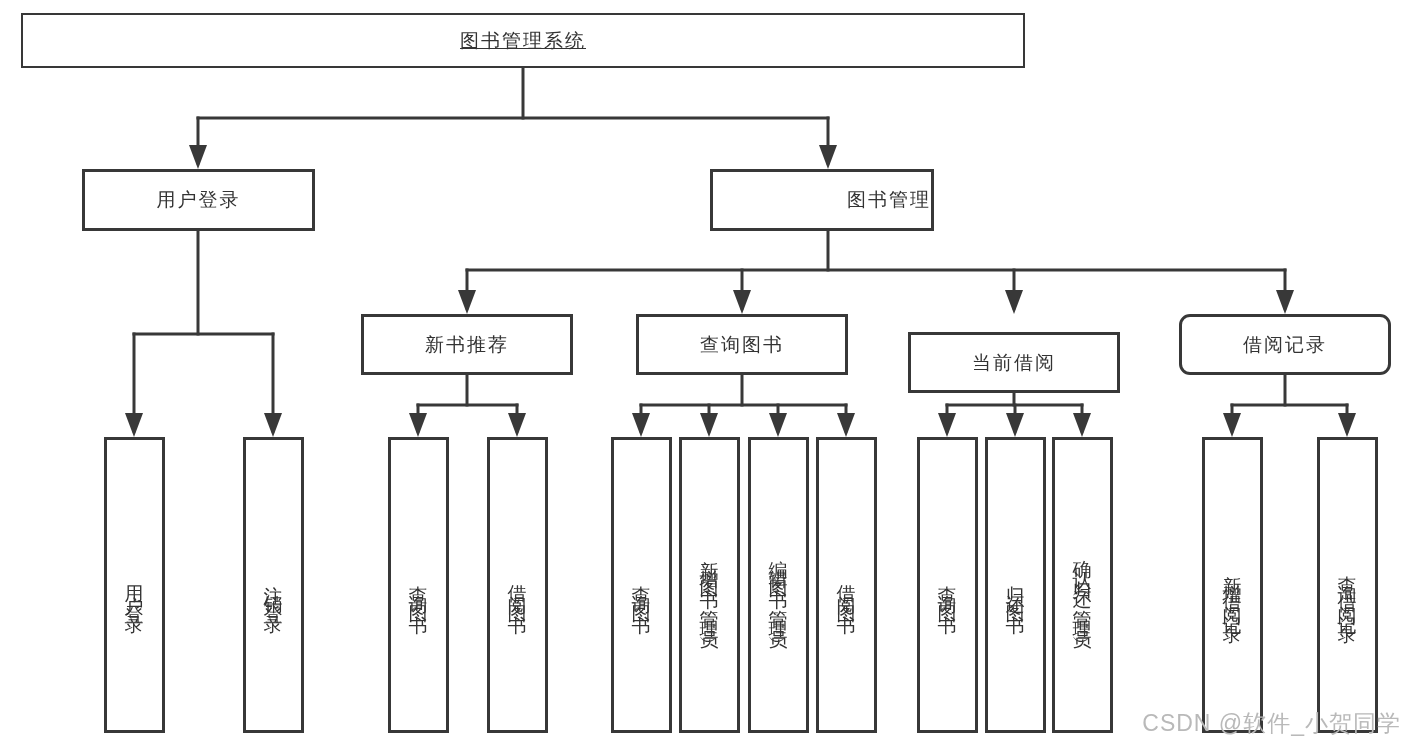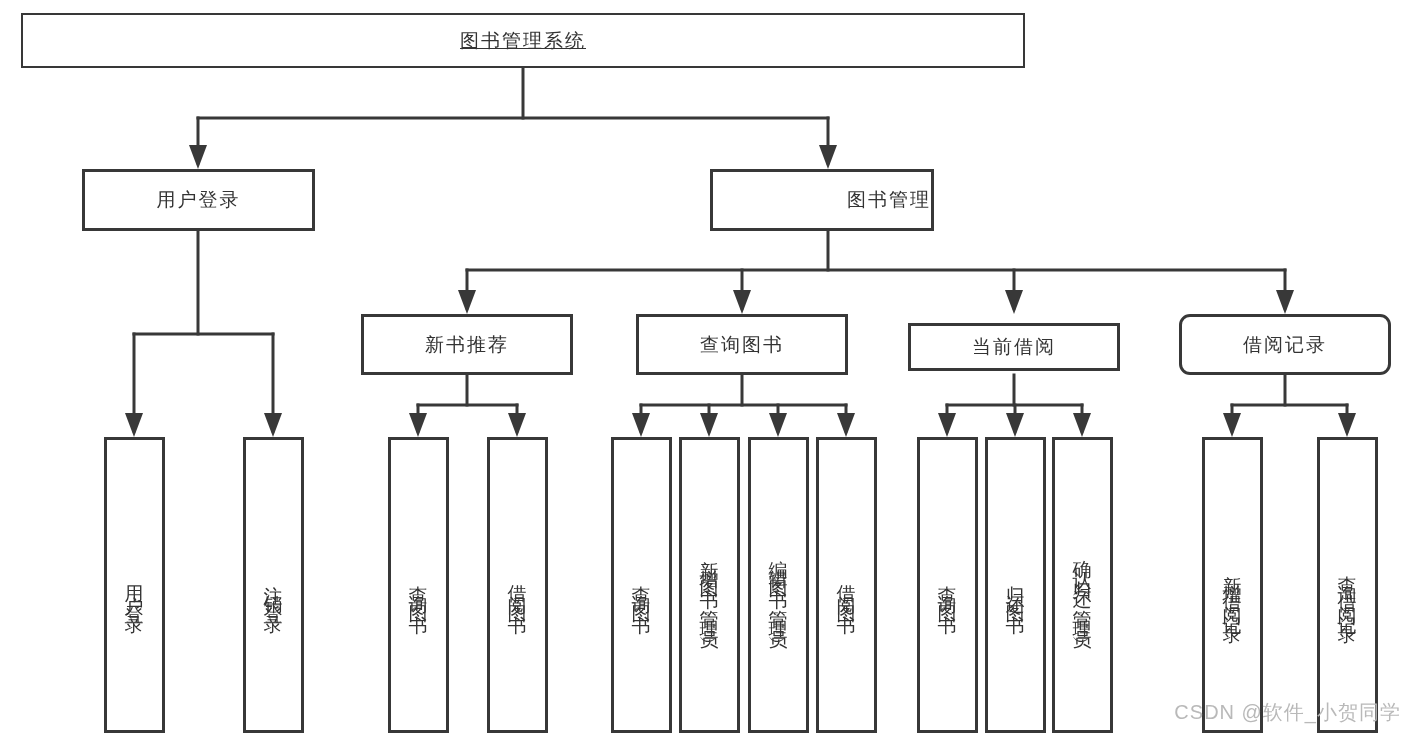--- a/index.html
+++ b/index.html
@@ -40,22 +40,22 @@
     writing-mode: vertical-rl;
     text-orientation: mixed;
     letter-spacing: 10px;
     line-height: 1;
     white-space: nowrap;
     margin-bottom: -10px;
   }
   .watermark {
     position: absolute;
     right: 4px;
-    bottom: 21px;
-    font-size: 20px;
+    bottom: 8px;
+    font-size: 23px;
     color: var(--wm, #b8b8b8);
     letter-spacing: 1px;
     z-index: 3;
     white-space: nowrap;
   }
 </style>
 </head>
 <body>
 
 <div class="stage" style="--line: #383838; --text: #333333; --bg: #ffffff; --wm: #b9b9b9;">
@@ -125,21 +125,21 @@
   <div class="box" style="left:710px; top:169px; width:224px; height:62px;justify-content:flex-end;">
     <span>图书管理</span>
   </div>
 
   <div class="box" style="left:361px; top:314px; width:212px; height:61px;">
     <span>新书推荐</span>
   </div>
   <div class="box" style="left:636px; top:314px; width:212px; height:61px;">
     <span>查询图书</span>
   </div>
-  <div class="box" style="left:908px; top:323px; width:212px; height:48px;">
+  <div class="box" style="left:908px; top:332px; width:212px; height:61px;">
     <span>当前借阅</span>
   </div>
   <div class="box" style="left:1179px; top:314px; width:212px; height:61px;border-radius:11px;">
     <span>借阅记录</span>
   </div>
 
   <div class="box leaf" style="left:104px; top:437px; width:61px; height:296px;">
     <span class="vtext">用户登录</span>
   </div>
   <div class="box leaf" style="left:243px; top:437px; width:61px; height:296px;">

